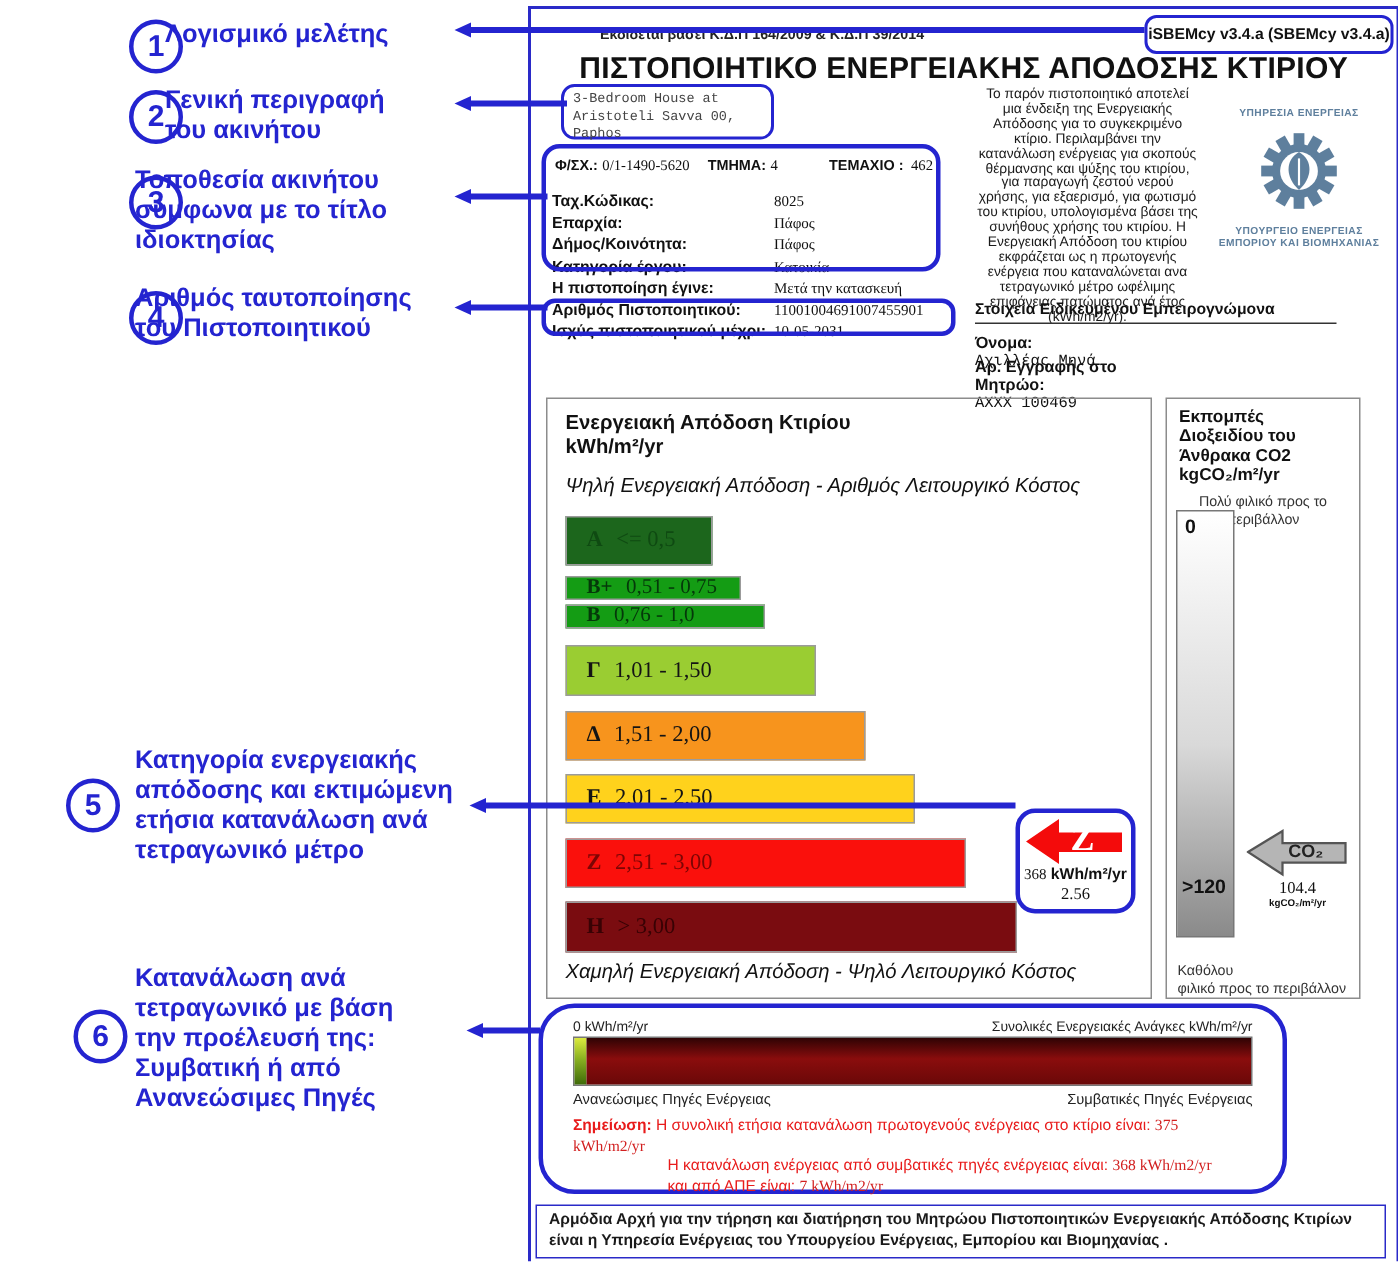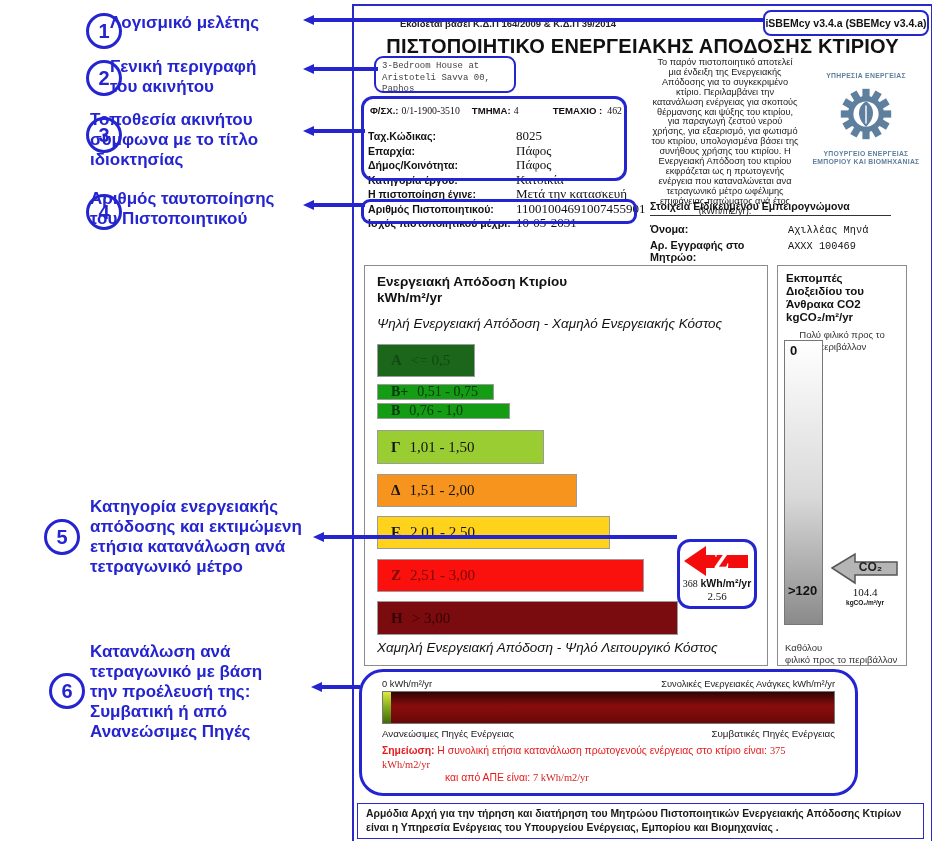--- a/index.html
+++ b/index.html
@@ -35,27 +35,27 @@
   .agency{left:450px;top:66px;width:124px;text-align:center;}
   .agency-top,.agency-bottom{font-size:6.8px;font-weight:bold;color:#5e7f9d;letter-spacing:0.3px;white-space:pre-line;line-height:8.5px;}
   .agency svg{margin:3px 0 2px 0;}
   .plotrow{left:16px;top:99px;width:252px;display:flex;align-items:baseline;font-size:9.6px;text-align:center;}
   .plotrow .fl{font-weight:bold;}
   .plotrow .fv{font-size:9.8px;margin-left:3px;}
   .plotrow .p2{margin-left:12px;} .plotrow .p3{margin-left:auto;margin-right:2px;}
   .fields{left:14px;top:122px;width:264px;}
   .frow{display:flex;height:14.5px;align-items:baseline;}
   .frow .fl{font-weight:bold;font-size:10.6px;width:148px;flex:none;}
-  .frow .fv{font-family:"Liberation Serif",serif;font-size:13px;}
+  .frow .fv{font-family:"Liberation Serif",serif;font-size:10px;}
   .bluebox{border:3px solid #2424d0;background:transparent;pointer-events:none;}
   .fieldsbox{left:7px;top:90px;width:260px;height:79px;border-radius:12px;}
   .numbox{left:7px;top:193px;width:270px;height:19px;border-radius:9px;}
   .expert-h{left:296px;top:194px;width:241px;font-weight:bold;font-size:10.5px;
     border-bottom:1.5px solid #333;padding-bottom:3px;}
-  .exprow{display:flex;align-items:baseline;}
+  .exprow{display:flex;align-items:baseline;flex-direction:column;}
   .exprow .fl{font-weight:bold;font-size:10.8px;width:138px;flex:none;}
   .exprow .fv{font-family:Liberation Mono, monospace;font-size:10.3px;}
   #exp1{left:296px;top:217px;width:260px;} #exp2{left:296px;top:233px;width:260px;}
   
   .panel{border:1px solid #8c8c8c;box-sizing:border-box;}
   .panel.en{left:10px;top:259px;width:404px;height:401px;}
   .p-title{margin:0 0 0 12px;font-size:13.5px;font-weight:bold;line-height:16px;}
   .p-title.first{margin-top:8px;}
   .p-sub{margin:10px 0 0 12px;font-size:13.5px;font-style:italic;}
   .bands{margin:13px 0 0 12px;}
@@ -193,21 +193,21 @@
         <circle cx="50" cy="50" r="21" fill="#ffffff"></circle>
         <path d="M50 29 C 66 38 65 58 50 71 C 35 58 34 38 50 29 Z" fill="#5e7f9d"></path>
         <path d="M50 36 L50 66" stroke="#ffffff" stroke-width="2.4"></path>
       </svg>
       <div class="agency-bottom">ΥΠΟΥΡΓΕΙΟ ΕΝΕΡΓΕΙΑΣ
 ΕΜΠΟΡΙΟΥ ΚΑΙ ΒΙΟΜΗΧΑΝΙΑΣ</div>
     </div>
 
     <div class="plotrow">
       <span class="fl">Φ/ΣΧ.:</span>
-      <span class="fv serif">0/1-1900-3510</span>
+      <span class="fv serif">0/1-1490-5620</span>
       <span class="fl p2">ΤΜΗΜΑ:</span>
       <span class="fv serif">4</span>
       <span class="fl p3">ΤΕΜΑΧΙΟ :</span>
       <span class="fv serif">462</span>
     </div>
 
     <div class="fields" id="fields-rows">
         <div class="frow">
           <span class="fl">Ταχ.Κώδικας:</span>
           <span class="fv">8025</span>
@@ -246,21 +246,21 @@
       <span class="fv">Αχιλλέας Μηνά</span>
     </div>
     <div class="exprow" id="exp2">
       <span class="fl">Αρ. Εγγραφής στο Μητρώο:</span>
       <span class="fv">ΑΧΧΧ 100469</span>
     </div>
 
     <div class="panel en">
       <div class="p-title first">Ενεργειακή Απόδοση Κτιρίου</div>
       <div class="p-title">kWh/m²/yr</div>
-      <div class="p-sub">Ψηλή Ενεργειακή Απόδοση - Χαμηλό Ενεργειακής Κόστος</div>
+      <div class="p-sub">Ψηλή Ενεργειακή Απόδοση - Αριθμός Λειτουργικό Κόστος</div>
       <div class="bands" id="energy-bands">
           <div class="band" style="width: 98px; height: 33px; margin-bottom: 7px; background: rgb(28, 102, 28); color: rgb(15, 74, 18); font-size: 15px;">
             <span class="grade">Α</span>
             <span class="range">&lt;=  0,5</span>
           </div>
           <div class="band" style="width: 117px; height: 16px; margin-bottom: 3px; background: rgb(20, 156, 20); color: rgb(5, 56, 10); font-size: 14px;">
             <span class="grade">Β+</span>
             <span class="range">0,51 - 0,75</span>
           </div>
           <div class="band" style="width: 133px; height: 16px; margin-bottom: 11px; background: rgb(20, 156, 20); color: rgb(5, 56, 10); font-size: 14px;">
@@ -341,20 +341,24 @@
         <span>Ανανεώσιμες Πηγές Ενέργειας</span>
         <span>Συμβατικές Πηγές Ενέργειας</span>
       </div>
       <div class="bb-notes">
         <div>
           <b class="nlabel">Σημείωση:</b>
           <span>Η συνολική ετήσια κατανάλωση πρωτογενούς ενέργειας στο κτίριο είναι:</span>
           <span class="serif nval">375 kWh/m2/yr</span>
         </div>
         <div class="ind">
+          <span>Η κατανάλωση ενέργειας από συμβατικές πηγές ενέργειας είναι:</span>
+          <span class="serif nval">368 kWh/m2/yr</span>
+        </div>
+        <div class="ind">
           <span>και από ΑΠΕ είναι:</span>
           <span class="serif nval">7 kWh/m2/yr</span>
         </div>
       </div>
     </div>
 
     <div class="footerbox">Αρμόδια Αρχή για την τήρηση και διατήρηση του Μητρώου Πιστοποιητικών Ενεργειακής Απόδοσης Κτιρίων είναι η Υπηρεσία Ενέργειας του Υπουργείου Ενέργειας, Εμπορίου και Βιομηχανίας .</div>
   </div>
 </div>
 

